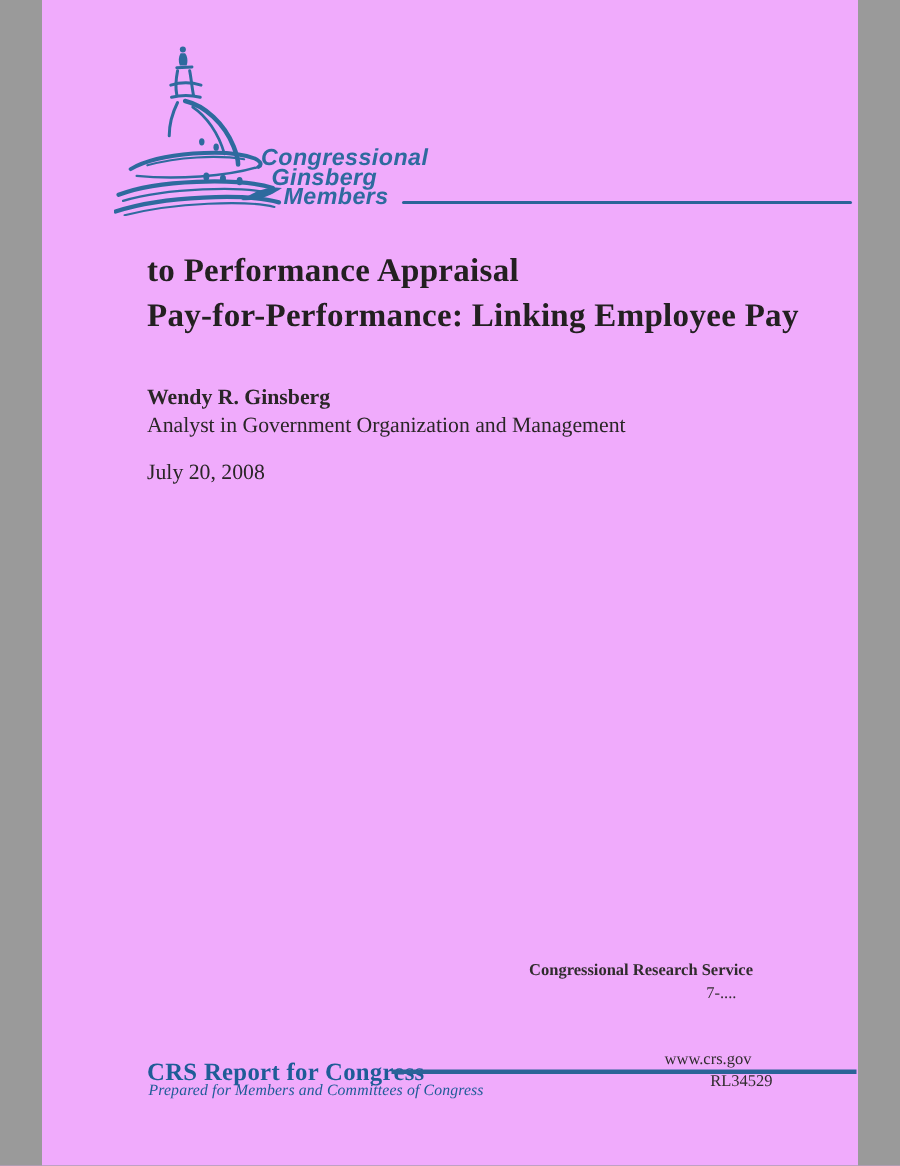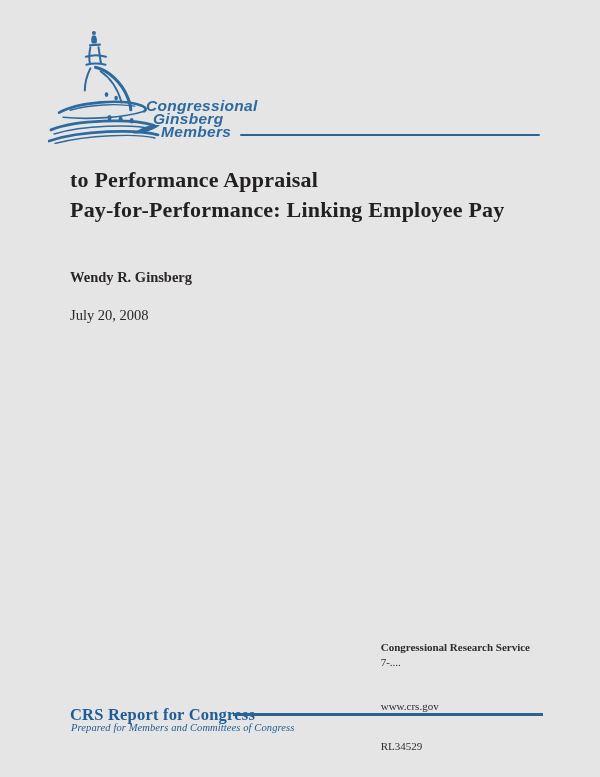--- a/index.html
+++ b/index.html
@@ -1,19 +1,19 @@
 <!DOCTYPE html>
 <html><head>
 <meta charset="utf-8">
 <style>
   html,body{margin:0;padding:0;background:#9a9a9a;}
   .page{
     position:relative;
-    width:600px;height:777px;
-    background:#e5e5e5;
+    width:544px;height:777px;
+    background:#f0abfc;
     margin:0 auto;
     font-family:"Liberation Serif", serif;
     overflow:hidden;
   }
   
   .logo-art{position:absolute;left:48px;top:30px;width:113px;height:114px;}
   .logo-text{
     position:absolute;left:146px;top:100px;
     font-family:"Liberation Sans", sans-serif;
     font-weight:bold;font-style:italic;
@@ -26,33 +26,33 @@
   .top-rule{
     position:absolute;left:240px;top:134px;width:300px;height:2px;
     background:#2b6398;border-radius:1px;
   }
   
   .title{
     position:absolute;left:70px;top:165px;width:480px;
     font-size:22px;font-weight:bold;line-height:30px;
     color:#232021;letter-spacing:0.2px;
   }
-  .byline{position:absolute;left:70px;top:268px;color:#2a2627;}
+  .byline{position:absolute;left:70px;top:256px;color:#2a2627;}
   .byline .name{font-weight:bold;font-size:14.5px;line-height:19px;}
   .byline .role{font-size:14.5px;line-height:19px;}
   .date{position:absolute;left:70px;top:307px;font-size:14.5px;color:#2a2627;}
   
   .footer-right{
     position:absolute;right:57px;top:640px;
-    font-size:11px;line-height:14.6px;color:#302c2d;
+    text-align:right;font-size:11px;line-height:14.6px;color:#302c2d;
   }
   .footer-right .org{font-weight:bold;padding-right:13px;}
   .footer-right .phone{padding-right:24px;}
   .footer-right .site{padding-right:14px;margin-top:30px;}
-  .footer-right .num{padding-right:0;margin-top:25px;}
+  .footer-right .num{padding-right:0;}
   
   .banner{
     position:absolute;left:70px;top:705px;
     font-size:16.5px;font-weight:bold;color:#1e5c97;
     letter-spacing:0.2px;white-space:nowrap;
   }
   .banner-rule{
     position:absolute;left:233px;top:713px;width:310px;height:3px;
     background:#2b6398;
   }
@@ -108,20 +108,21 @@
   </div>
   <div class="top-rule"></div>
 
   <div class="title">
     <div>to Performance Appraisal</div>
     <div>Pay-for-Performance: Linking Employee Pay</div>
   </div>
 
   <div class="byline">
     <div class="name">Wendy R. Ginsberg</div>
+    <div class="role">Analyst in Government Organization and Management</div>
   </div>
   <div class="date">July 20, 2008</div>
 
   <div class="footer-right">
     <div class="org">Congressional Research Service</div>
     <div class="phone">7-....</div>
     <div class="site">www.crs.gov</div>
     <div class="num">RL34529</div>
   </div>
 

